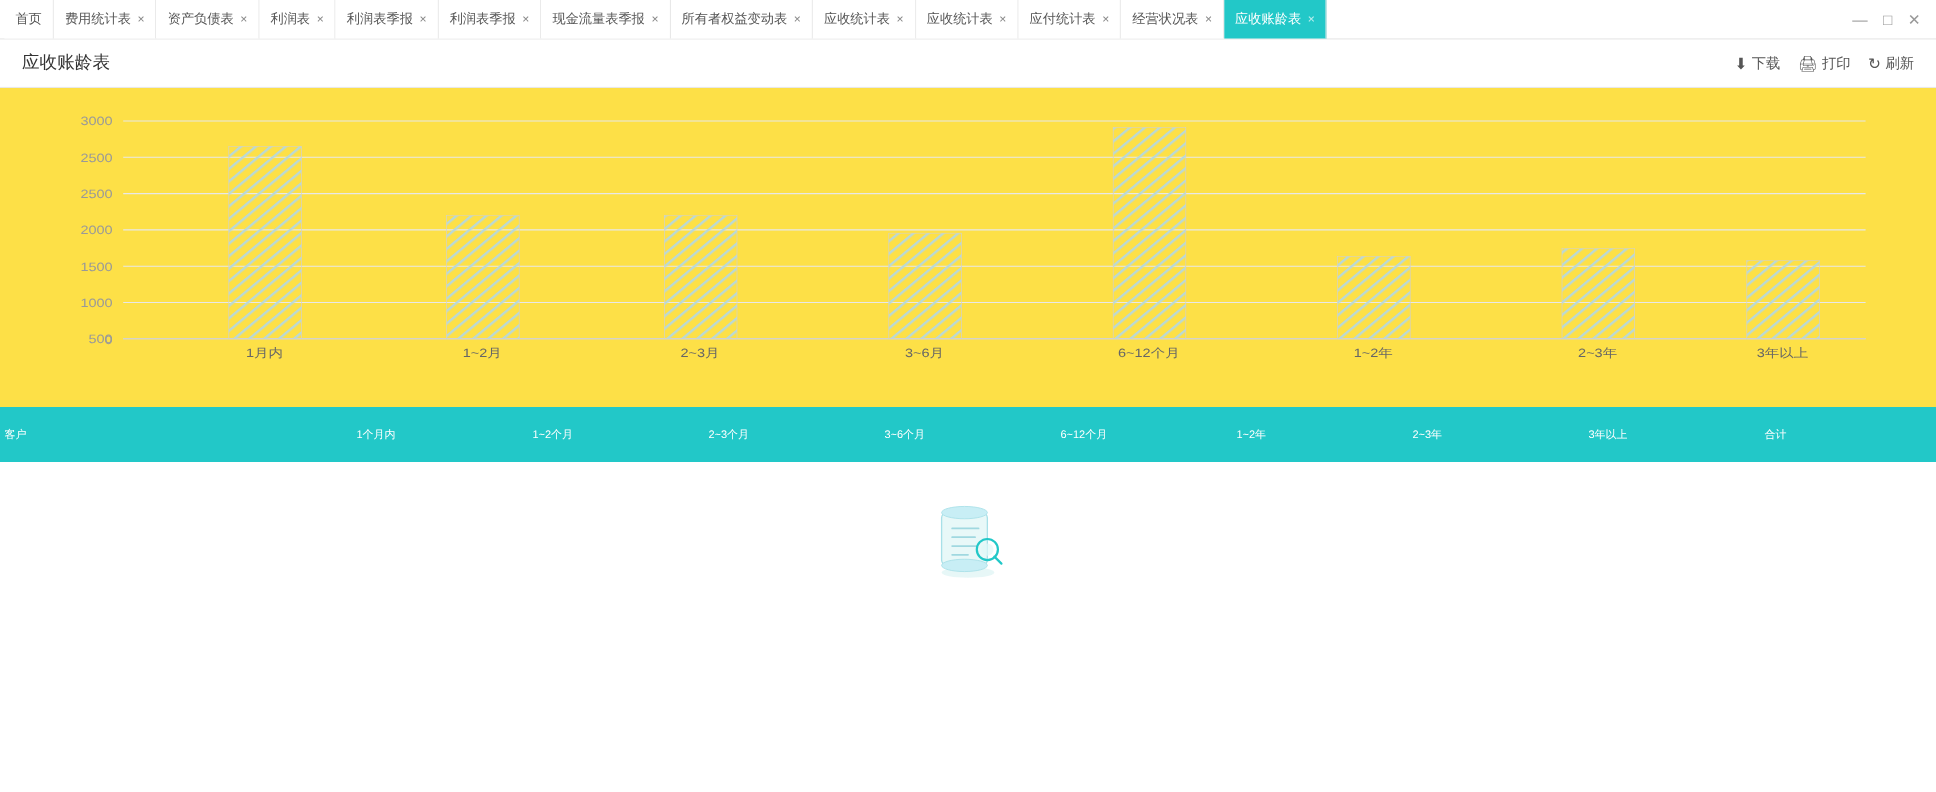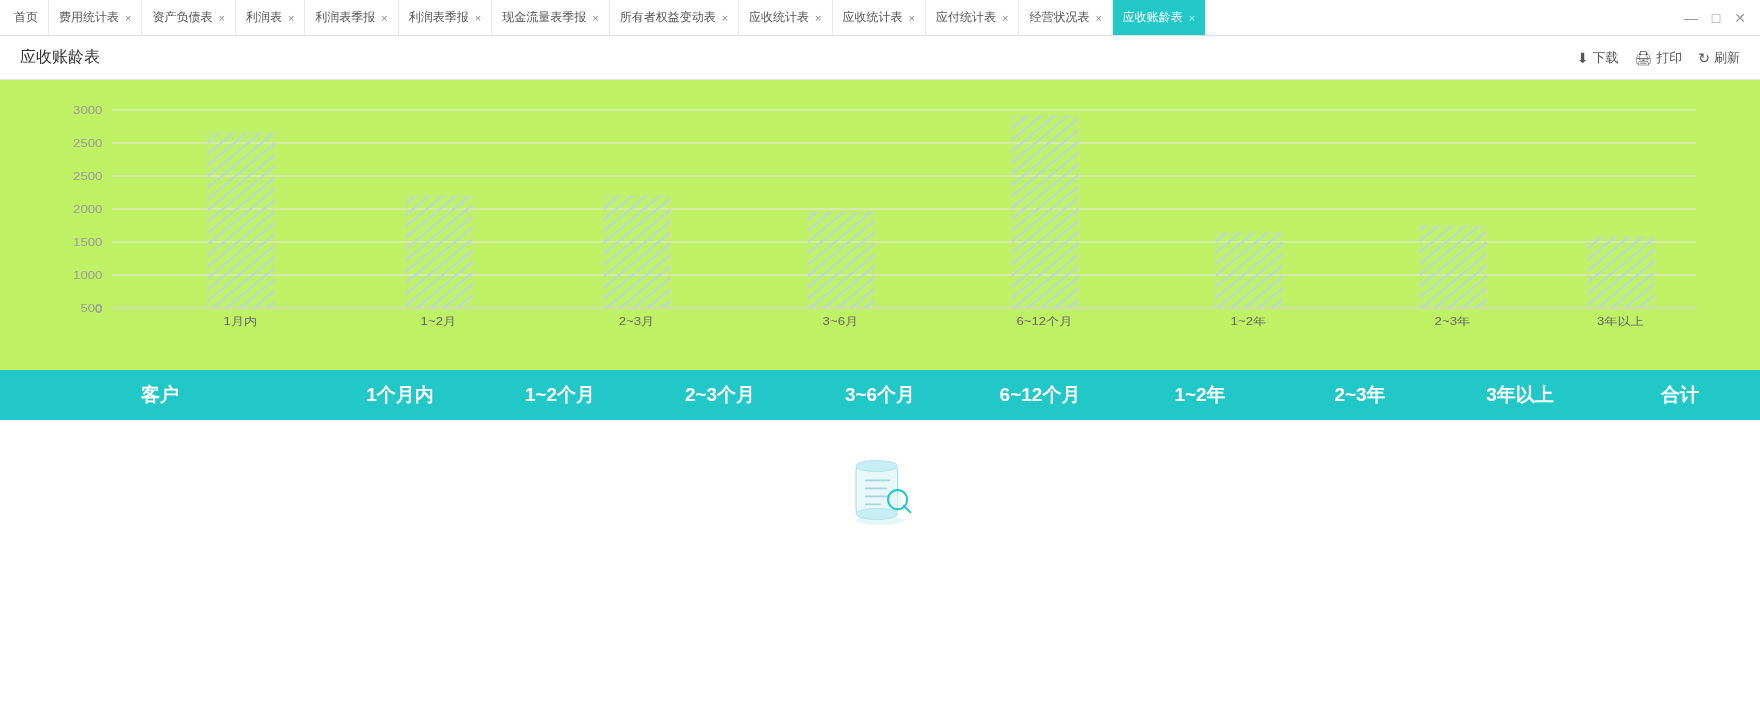--- a/index.html
+++ b/index.html
@@ -90,36 +90,35 @@
     .main-content {
       background: #fff;
       margin: 0;
       height: calc(720px - 36px - 44px);
       overflow: auto;
     }
 
     
     .chart-area {
       padding: 20px 40px 10px 40px;
-      background: #bef264;
+      background: #fde047;
     }
 
     
     .table-header {
       display: grid;
       grid-template-columns: 2fr 1fr 1fr 1fr 1fr 1fr 1fr 1fr 1fr 1fr;
       background: #22c8c8;
       color: #fff;
       height: 50px;
       align-items: center;
     }
     .table-header-cell {
-      text-align: center;
-      font-size: 19px;
-      font-weight: 700;
+      font-size: 10px;
+      font-weight: 400;
       padding: 0 4px;
     }
 
     
     .empty-area {
       display: flex;
       flex-direction: column;
       align-items: center;
       justify-content: flex-start;
       padding-top: 30px;

